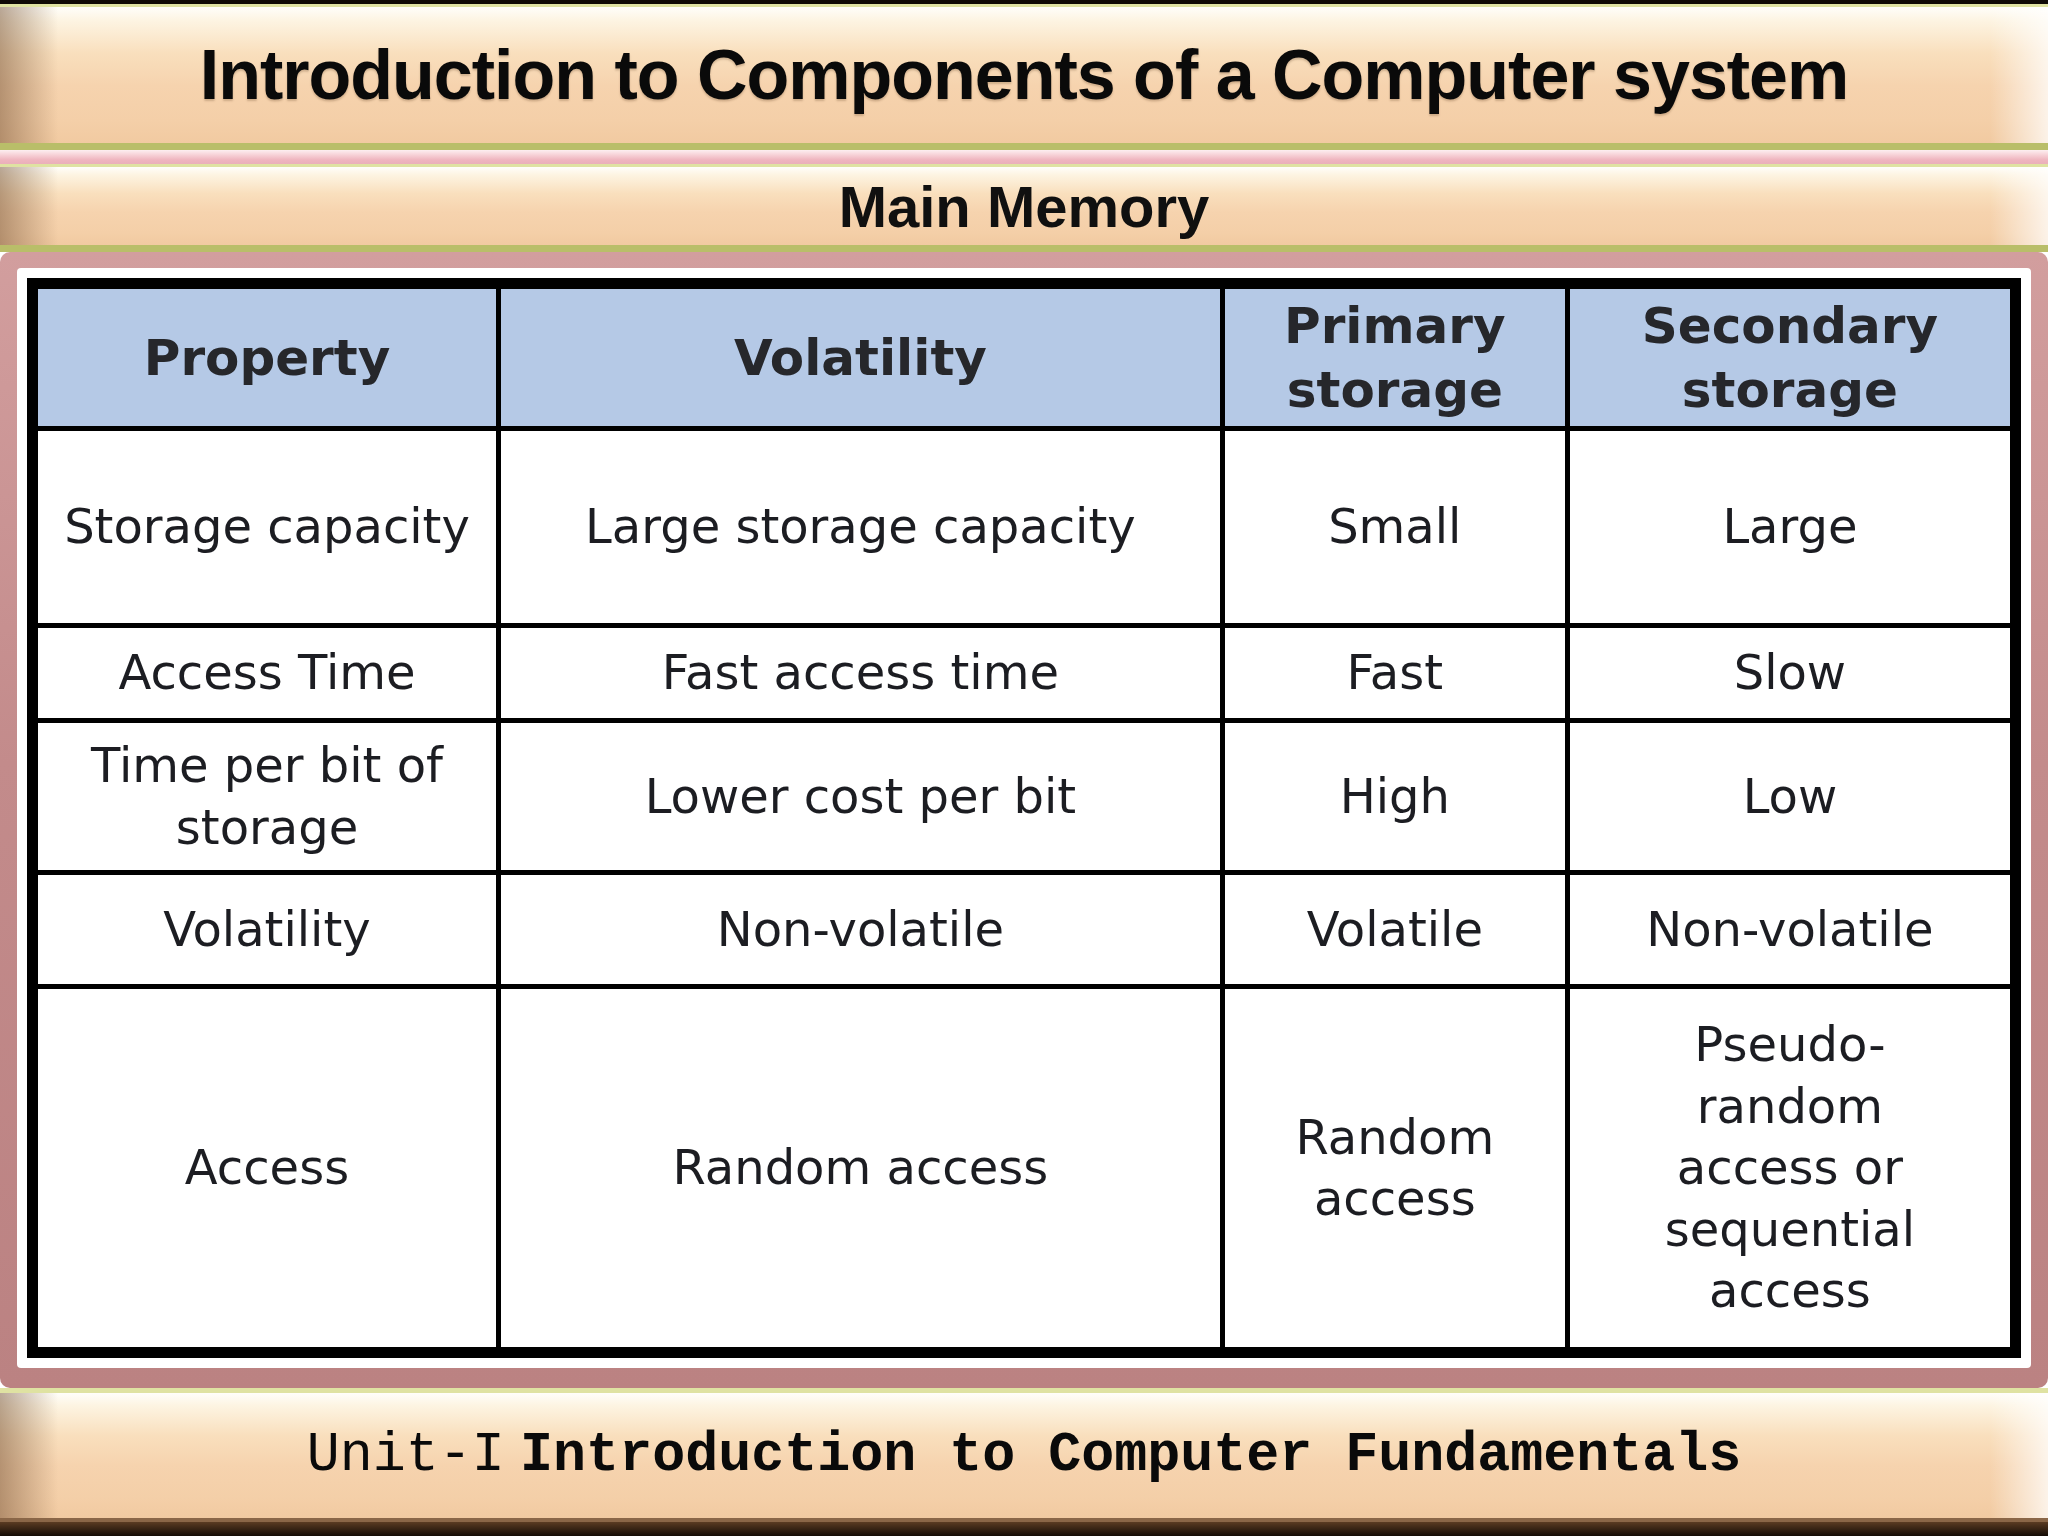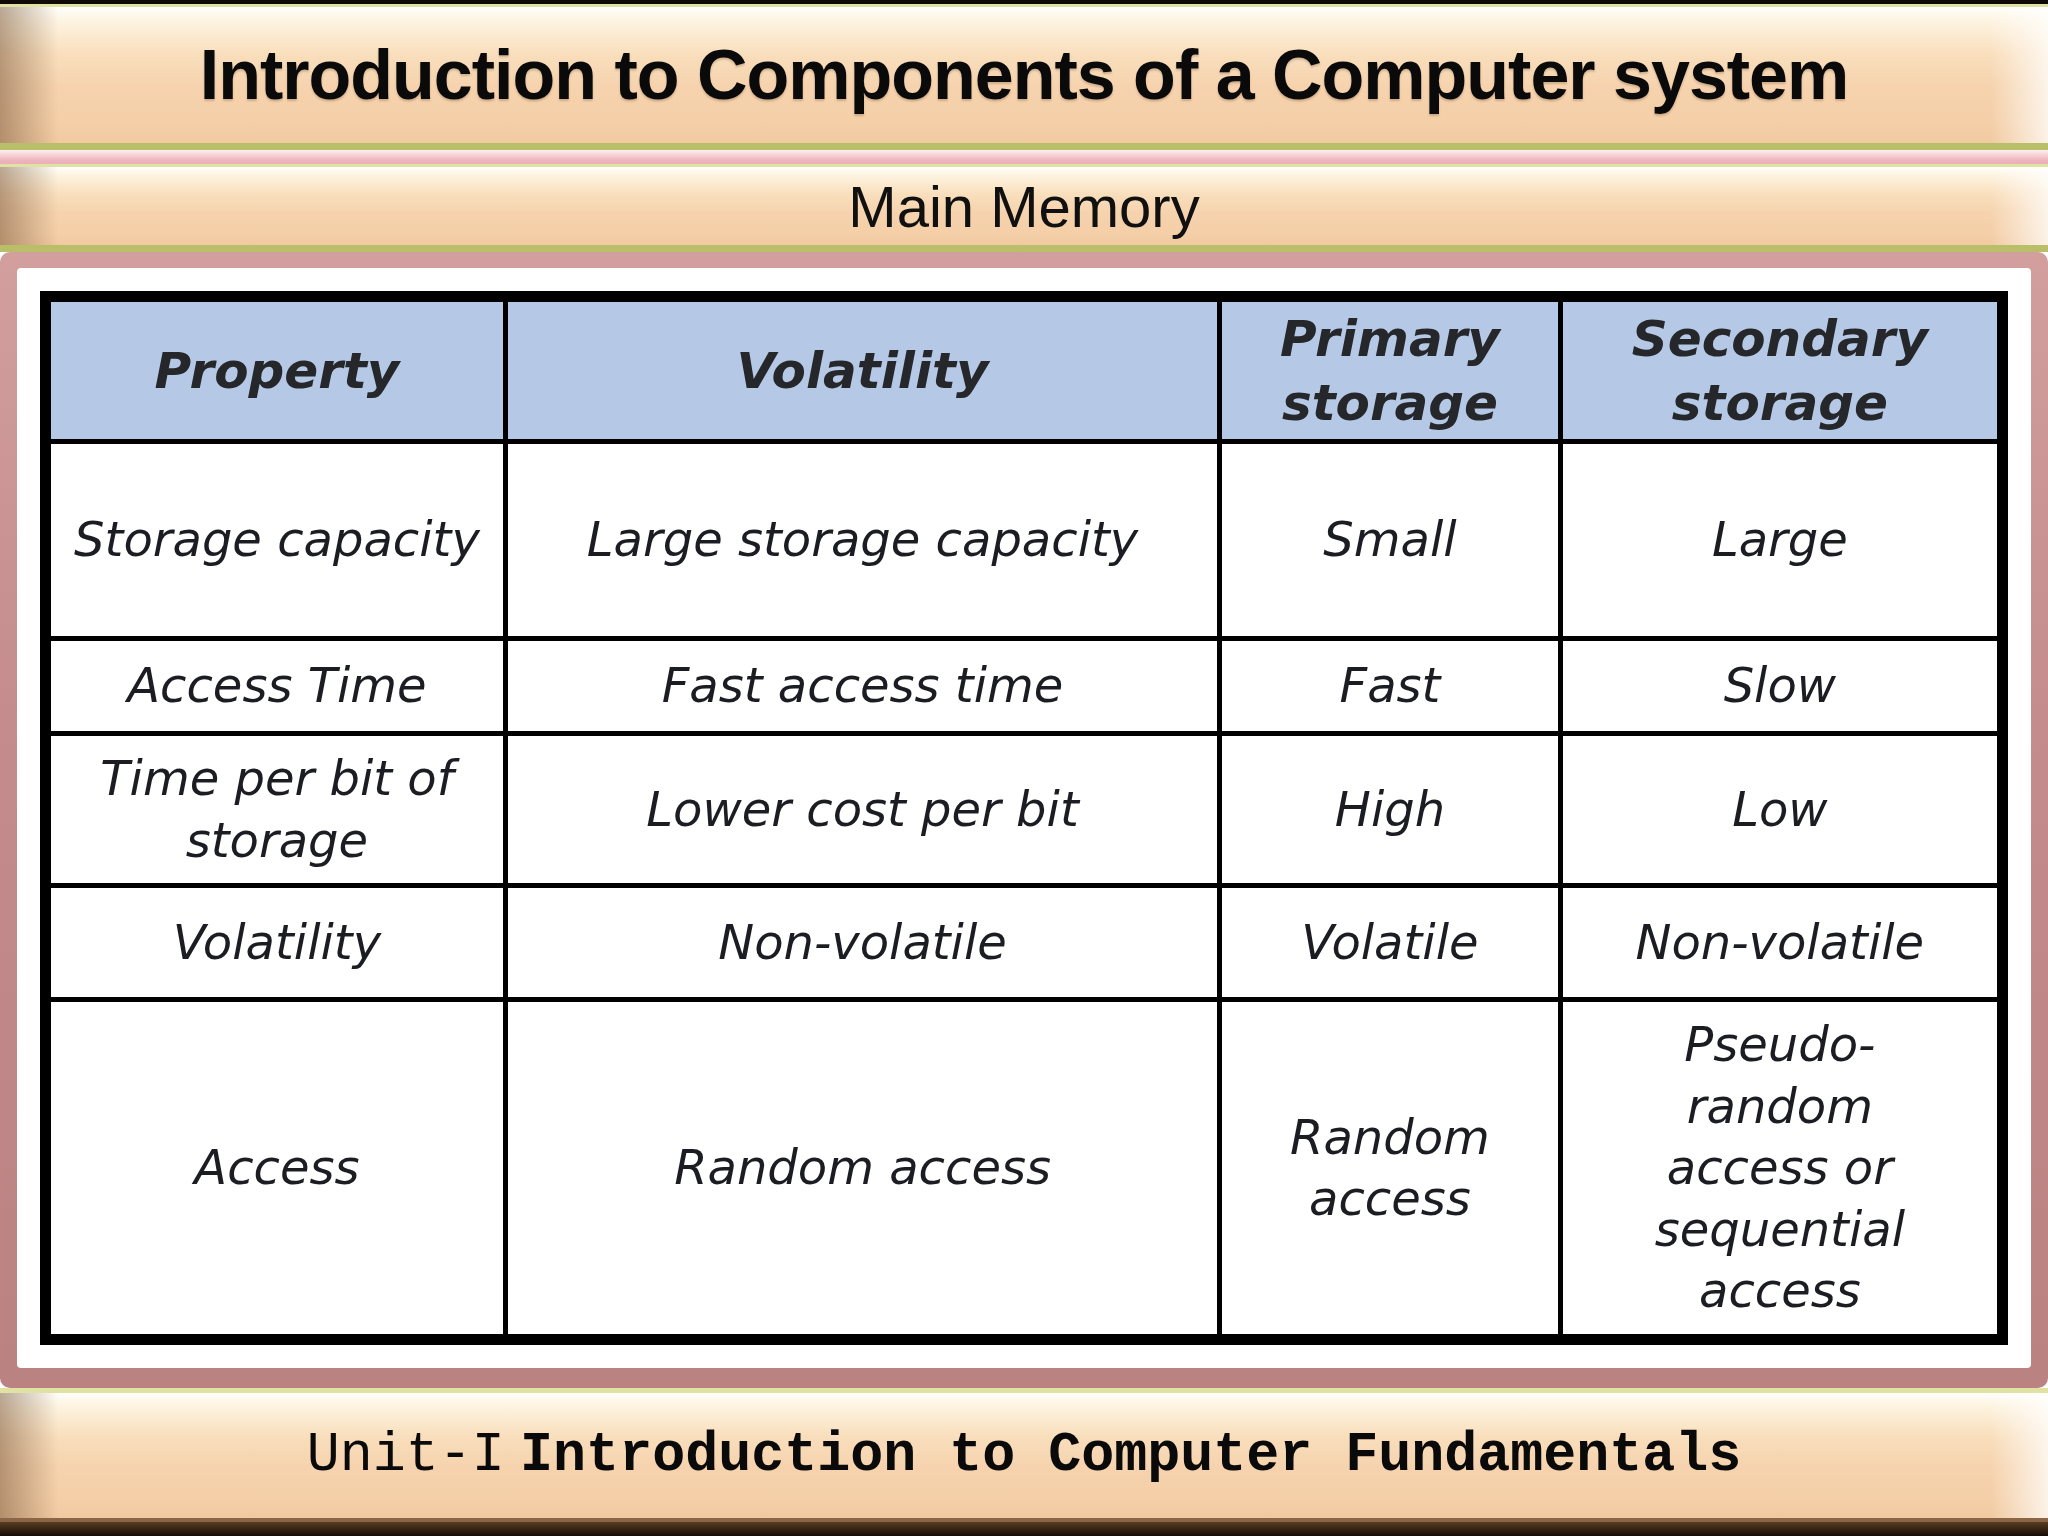--- a/index.html
+++ b/index.html
@@ -41,21 +41,21 @@
   .title-bar    { height: 146px; }
   .subtitle-bar { height: 88px; }
   .footer-bar   { height: 134px; border-top-width: 5px; border-bottom: 4px solid #8a6647; font-family: Liberation Mono, monospace; }
 
   .title-text {
     font-size: 70px; font-weight: bold; letter-spacing: -1px; color: #0a0a0a;
     text-shadow: 0 2px 2px rgba(90,60,30,0.25);
     z-index: 1;
   }
   .subtitle-text {
-    font-size: 58px; font-weight: normal; color: #101010; z-index: 1;
+    font-size: 58px; font-weight: bold; color: #101010; z-index: 1;
   }
   .footer-text { font-size: 55px; color: #0a0a0a; z-index: 1; white-space: nowrap; }
   .footer-text .prefix { font-weight: normal; margin-right: 0.28em; }
   .footer-text .emph   { font-weight: bold; }
 
   
   .separator {
     height: 14px; flex: none;
     background: linear-gradient(to bottom, #fdeff1 0%, #f8d6db 30%, #efb5bf 70%, #eab0ba 100%);
   }
@@ -64,23 +64,22 @@
   .main-area { height: 1136px; flex: none; }
   .frame {
     width: 100%; height: 100%;
     padding: 16px 17px 20px 17px;
     background: linear-gradient(to bottom, #d29e9e 0%, #c38b8b 45%, #bb8282 100%);
     border-radius: 10px;
   }
   .inset {
     width: 100%; height: 100%;
     background: #ffffff;
-    padding: 23px;
+    padding: 10px;
     border-radius: 4px;
-    font-style: italic;
   }
   table.mem-table {
     width: 100%; height: 100%;
     border-collapse: collapse;
     table-layout: fixed;
     border: 11px solid #000;
     background: #fff;
     font-family: "DejaVu Sans", sans-serif;
   }
   .mem-table col.c1 { width: 23.5%; }

